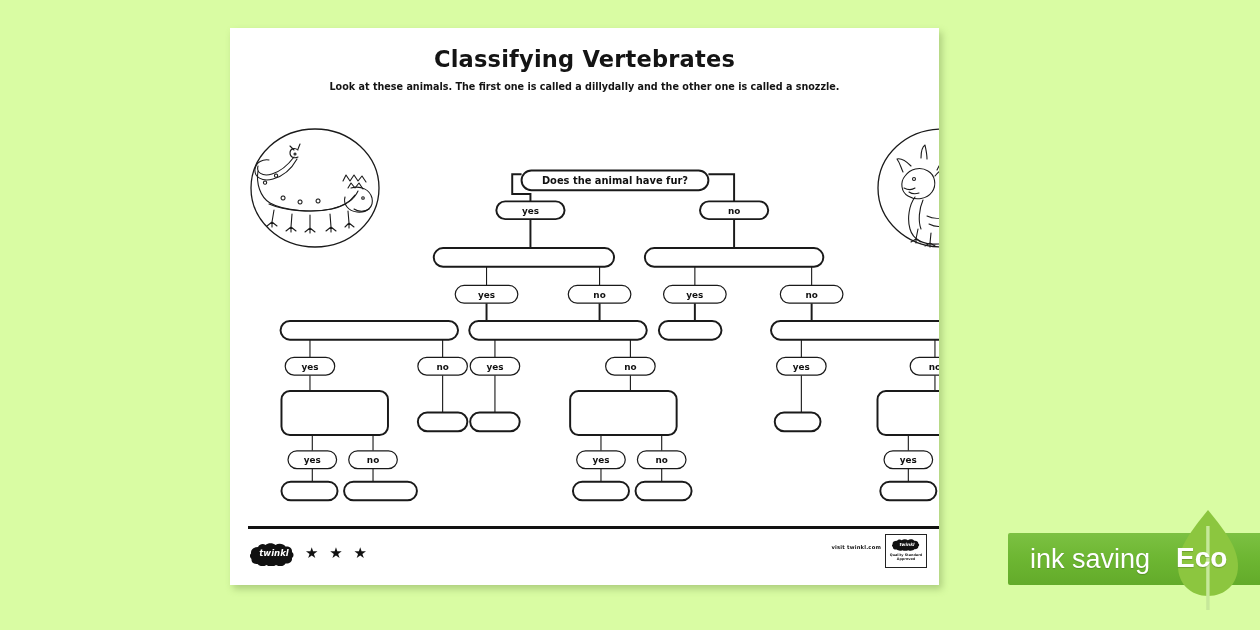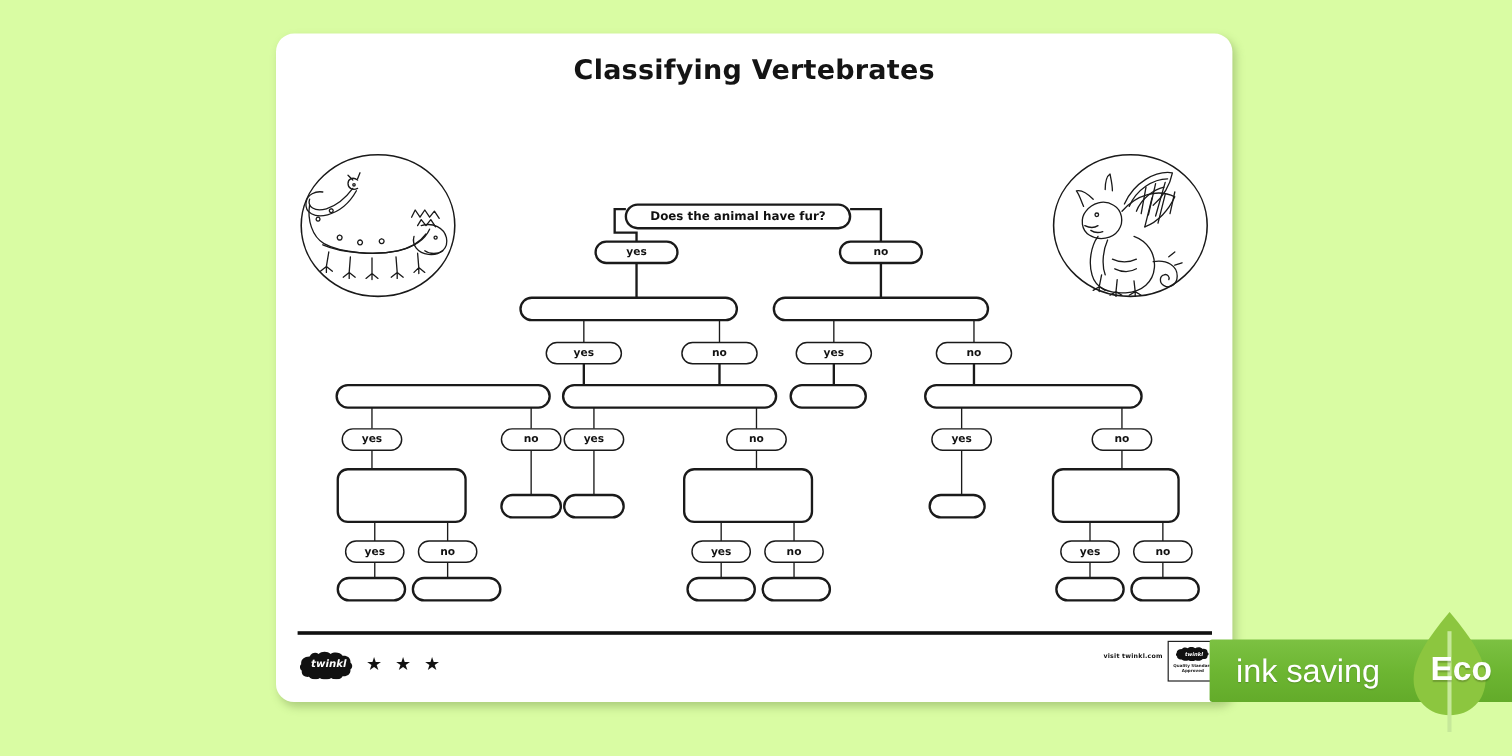--- a/index.html
+++ b/index.html
@@ -8,25 +8,24 @@
     width: 1260px; height: 630px;
     overflow: hidden;
     font-family: "DejaVu Sans", sans-serif;
   }
   body { background: #d9fca3; position: relative; }
 
   
   #paper {
     position: absolute;
     left: 230px; top: 28px;
-    width: 797px; height: 557px;
+    width: 709px; height: 557px;
     background: #ffffff;
     box-shadow: 3px 4px 7px rgba(120,150,80,.45);
     overflow: hidden;
-    border-radius: 15px;
   }
 
   
   #title {
     position: absolute; top: 18px; left: 0; width: 100%;
     text-align: center;
     font-family: "DejaVu Sans", sans-serif;
     font-weight: bold;
     font-size: 22.5px;
     letter-spacing: .2px;
@@ -120,31 +119,31 @@
     position: absolute; left: 22px; top: 9px;
     font-family: "Liberation Sans", sans-serif;
     font-size: 27px; color: #ffffff; line-height: 34px;
     text-shadow: 0 1px 1px rgba(0,0,0,.18);
   }
   #eco-word {
     position: absolute; left: 168px; top: 8px;
     font-family: "Liberation Sans", sans-serif;
     font-size: 28px; font-weight: bold; color: #ffffff; line-height: 34px;
     text-shadow: 0 1px 1px rgba(0,0,0,.2);
-    margin-left: 16px;
   }
 </style>
 </head>
 <body>
 
 <div id="paper">
 
   <div id="title">Classifying Vertebrates</div>
 
   <div id="instructions">
+    <div>Look at these animals. The first one is called a dillydally and the other one is called a snozzle.</div>
   </div>
 
   <svg class="medallion" id="medallion-left" viewBox="0 0 134 124">
     <ellipse cx="67" cy="62" rx="64" ry="59" fill="#fff" stroke="#1a1a1a" stroke-width="1.3"></ellipse>
     <g fill="none" stroke="#1a1a1a" stroke-width="1.1" stroke-linecap="round" stroke-linejoin="round">
 
       <path d="M50 24 c-4 -3 -8 -1 -8 3 c0 4 4 6 8 4"></path>
       <path d="M46 24 l-4 -4 M50 23 l2 -5"></path>
       <circle cx="47" cy="28" r="1"></circle>
 

